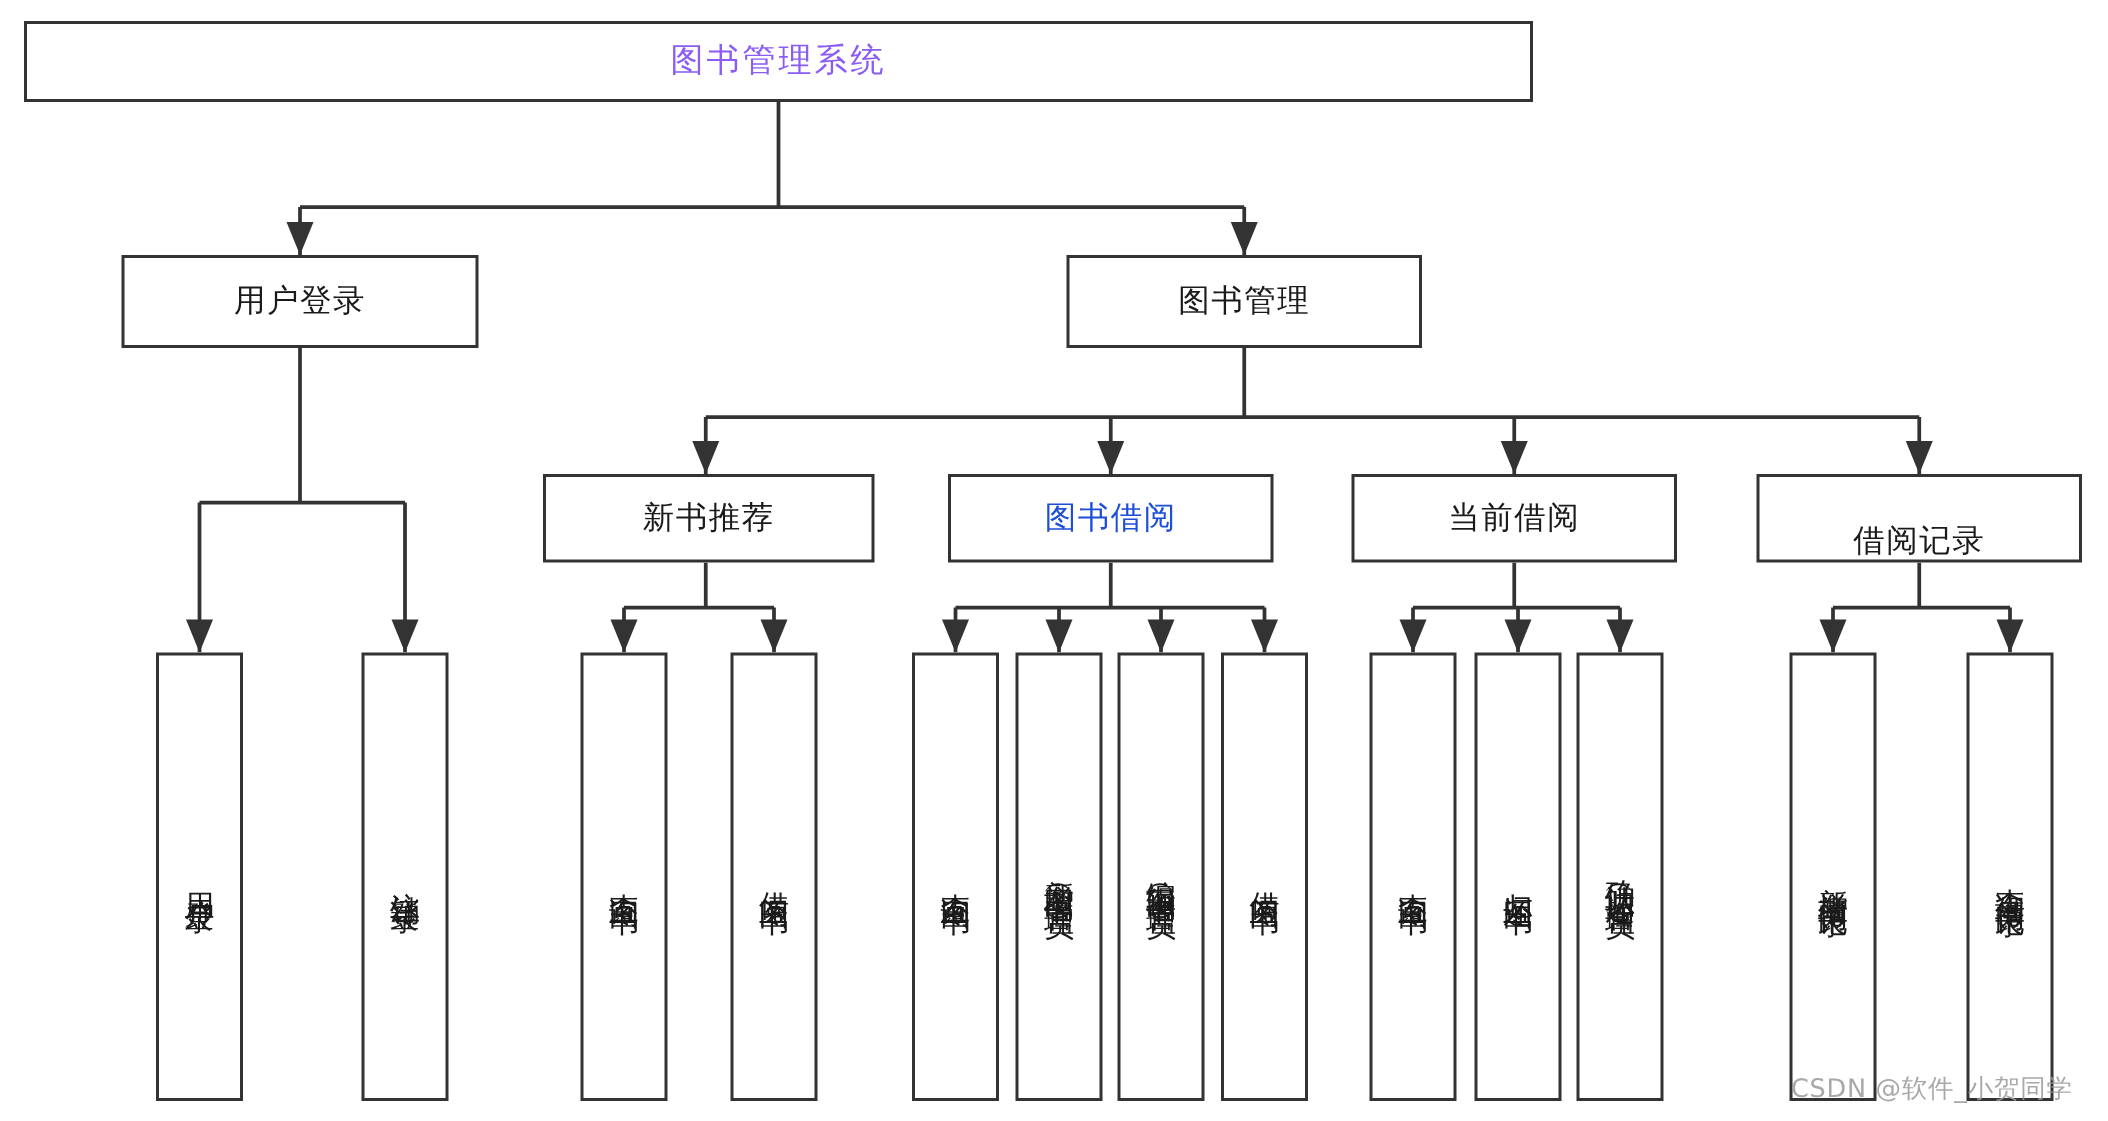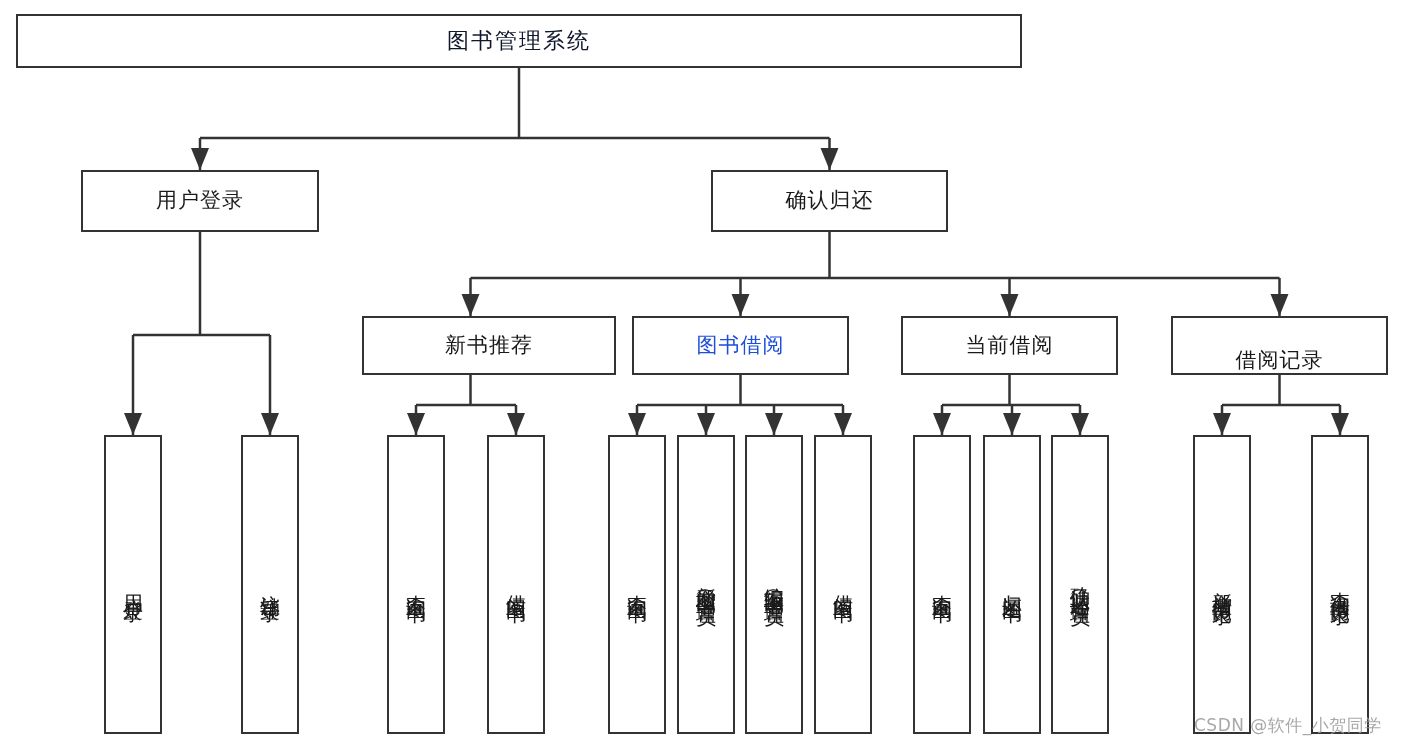--- a/index.html
+++ b/index.html
@@ -118,30 +118,30 @@
       <line x1="1080" y1="405" x2="1080" y2="435" stroke="#333333" stroke-width="2.5"></line>
       <polygon points="1071,413 1089,413 1080,435" fill="#333333"></polygon>
       <line x1="1279.5" y1="375" x2="1279.5" y2="405" stroke="#333333" stroke-width="2.5"></line>
       <line x1="1222" y1="405" x2="1340" y2="405" stroke="#333333" stroke-width="2.5"></line>
       <line x1="1222" y1="405" x2="1222" y2="435" stroke="#333333" stroke-width="2.5"></line>
       <polygon points="1213,413 1231,413 1222,435" fill="#333333"></polygon>
       <line x1="1340" y1="405" x2="1340" y2="435" stroke="#333333" stroke-width="2.5"></line>
       <polygon points="1331,413 1349,413 1340,435" fill="#333333"></polygon>
     </svg>
   <div id="nodes">
-      <div class="node horiz title" style="left: 16px; top: 14px; width: 1006px; height: 54px; border-color: rgb(51, 51, 51); color: #0f172a;">
+      <div class="node horiz title" style="left: 16px; top: 14px; width: 1006px; height: 54px; border-color: rgb(51, 51, 51); color: #8b5cf6;">
         <span>图书管理系统</span>
       </div>
       <div class="node horiz" style="left: 81px; top: 170px; width: 238px; height: 62px; border-color: rgb(51, 51, 51); color: rgb(26, 26, 26);">
         <span>用户登录</span>
       </div>
       <div class="node horiz" style="left: 711px; top: 170px; width: 237px; height: 62px; border-color: rgb(51, 51, 51); color: rgb(26, 26, 26);">
-        <span>确认归还</span>
+        <span>图书管理</span>
       </div>
-      <div class="node horiz" style="left: 362px; top: 316px; width: 254px; height: 59px; border-color: rgb(51, 51, 51); color: rgb(26, 26, 26);">
+      <div class="node horiz" style="left: 362px; top: 316px; width: 221px; height: 59px; border-color: rgb(51, 51, 51); color: rgb(26, 26, 26);">
         <span>新书推荐</span>
       </div>
       <div class="node horiz" style="left: 632px; top: 316px; width: 217px; height: 59px; border-color: rgb(51, 51, 51); color: #1d4ed8;">
         <span>图书借阅</span>
       </div>
       <div class="node horiz" style="left: 901px; top: 316px; width: 217px; height: 59px; border-color: rgb(51, 51, 51); color: rgb(26, 26, 26); text-align: center;">
         <span>当前借阅</span>
       </div>
       <div class="node horiz" style="left: 1171px; top: 316px; width: 217px; height: 59px; border-color: rgb(51, 51, 51); color: rgb(26, 26, 26); align-items: flex-end;">
         <span>借阅记录</span>

